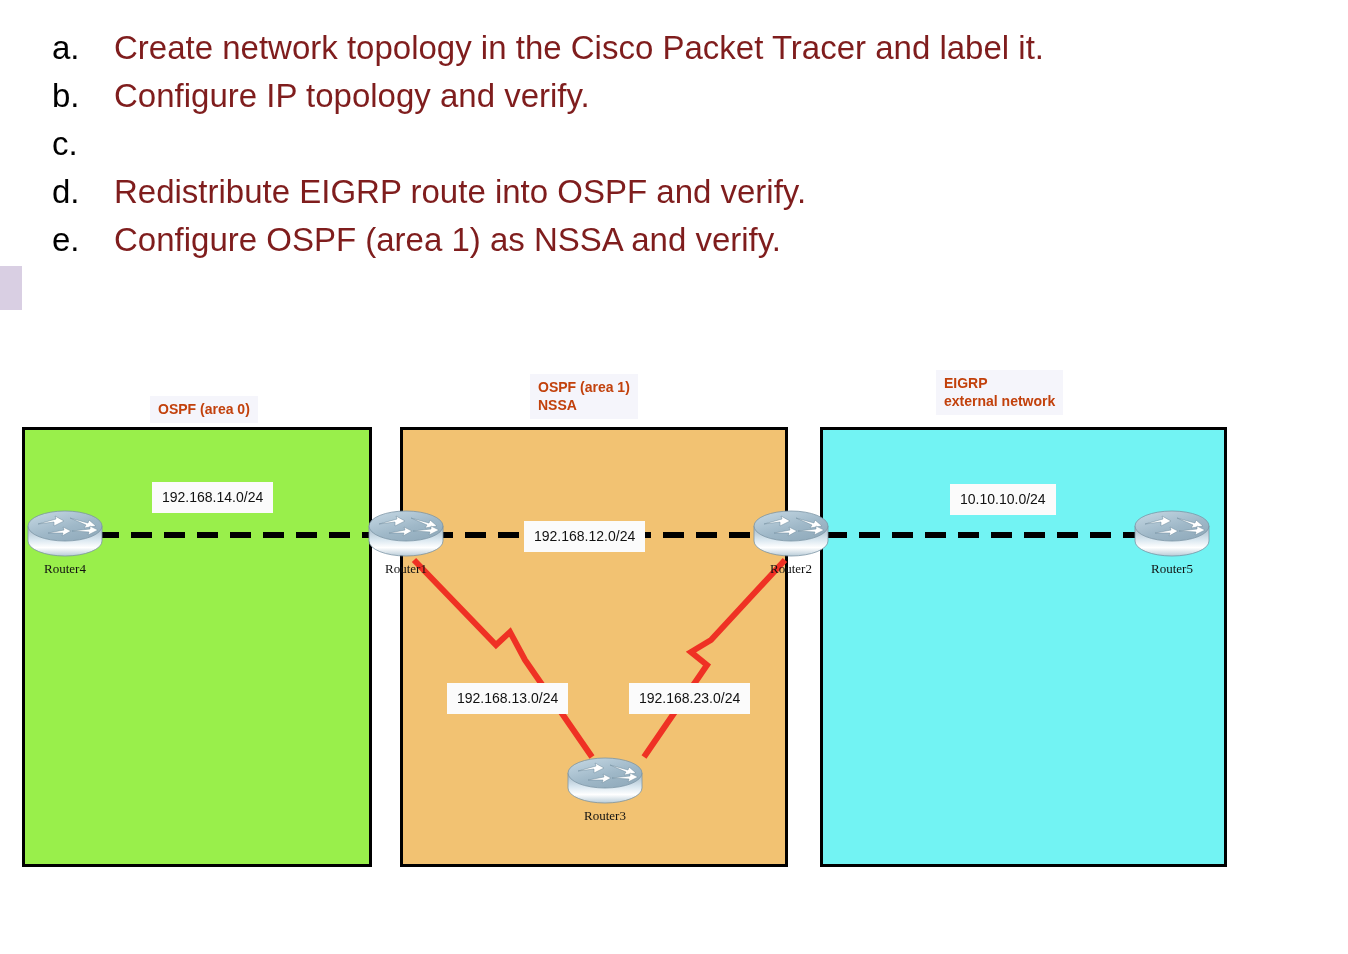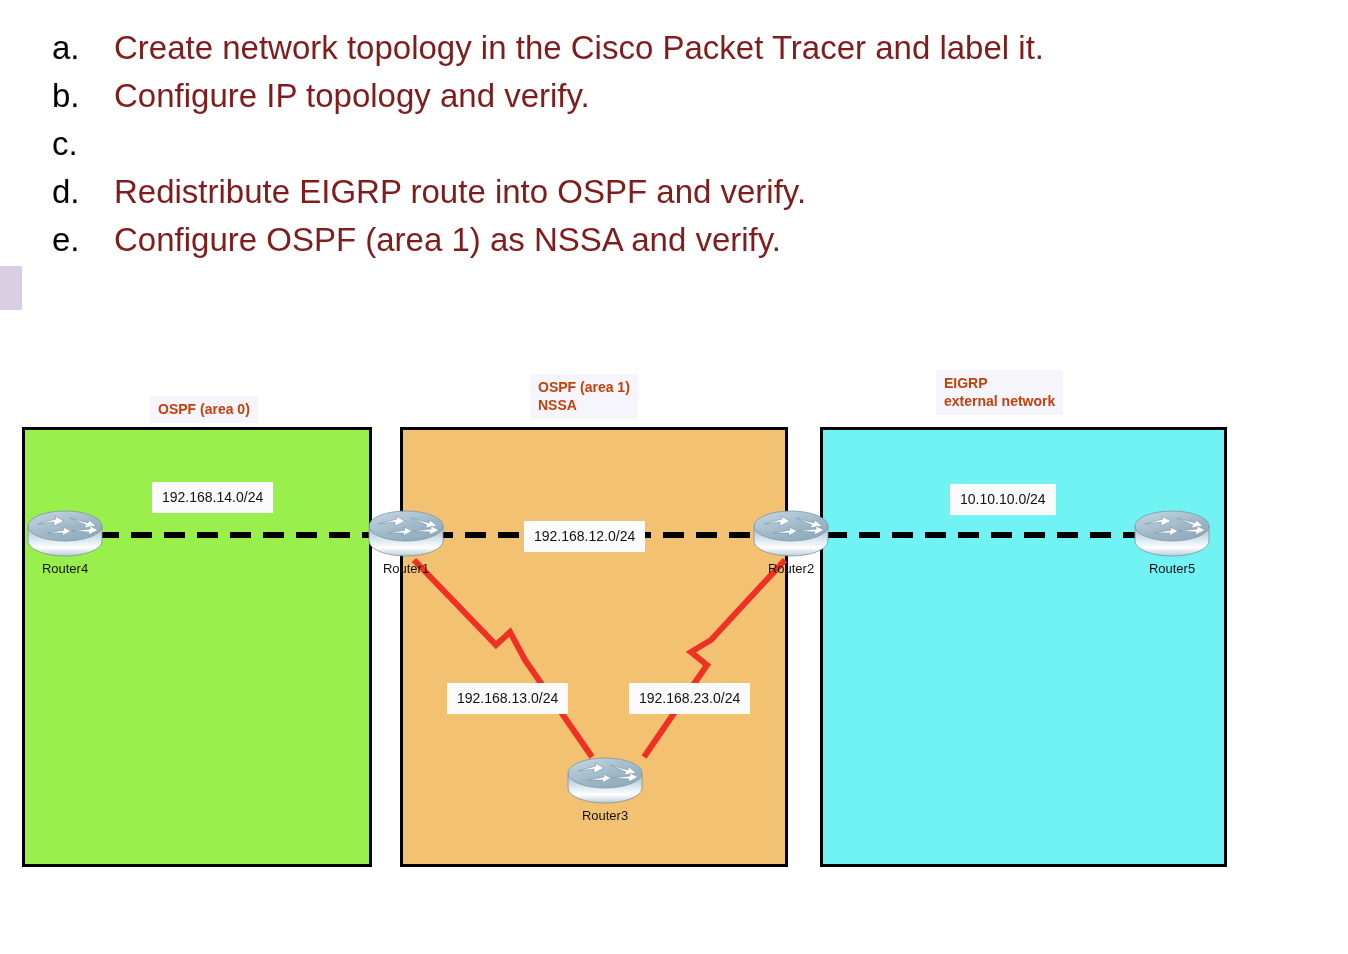--- a/index.html
+++ b/index.html
@@ -47,21 +47,21 @@
   #net-12{left:524px;top:494px;margin-top:27px;}
   #net-10{left:950px;top:484px;}
   #net-13{left:447px;top:683px;}
   #net-23{left:629px;top:683px;}
   
   .router{position:absolute;width:78px;height:54px;}
   .router .body{position:absolute;left:0;top:0;width:78px;height:54px;}
   .router-label{
     position:absolute;top:56px;left:50%;transform:translateX(-50%);
     font-size:13px;line-height:16px;color:#111;white-space:nowrap;
-    font-family:Liberation Sans, sans-serif;
+    font-family:Liberation Serif, serif;
   }
   #router4{left:26px;top:505px;}
   #router1{left:367px;top:505px;}
   #router2{left:752px;top:505px;}
   #router5{left:1133px;top:505px;}
   #router3{left:566px;top:752px;}
 </style>
 </head>
 <body>
 

